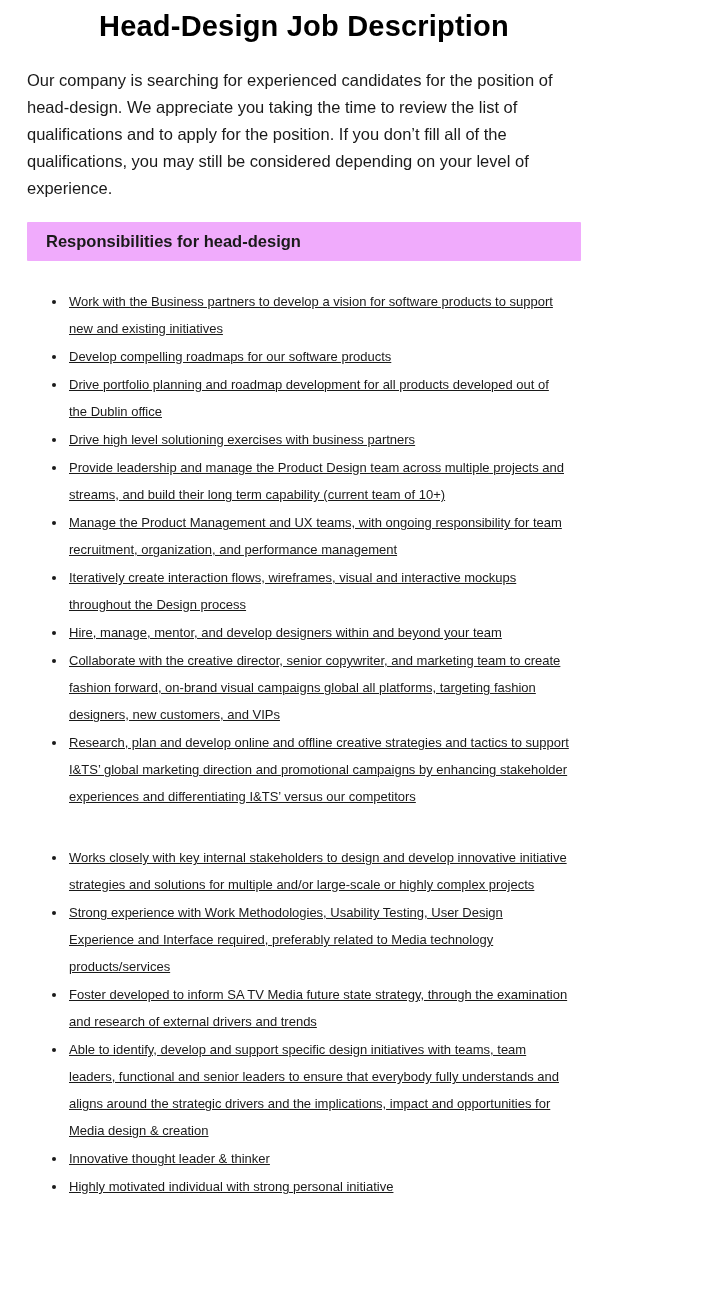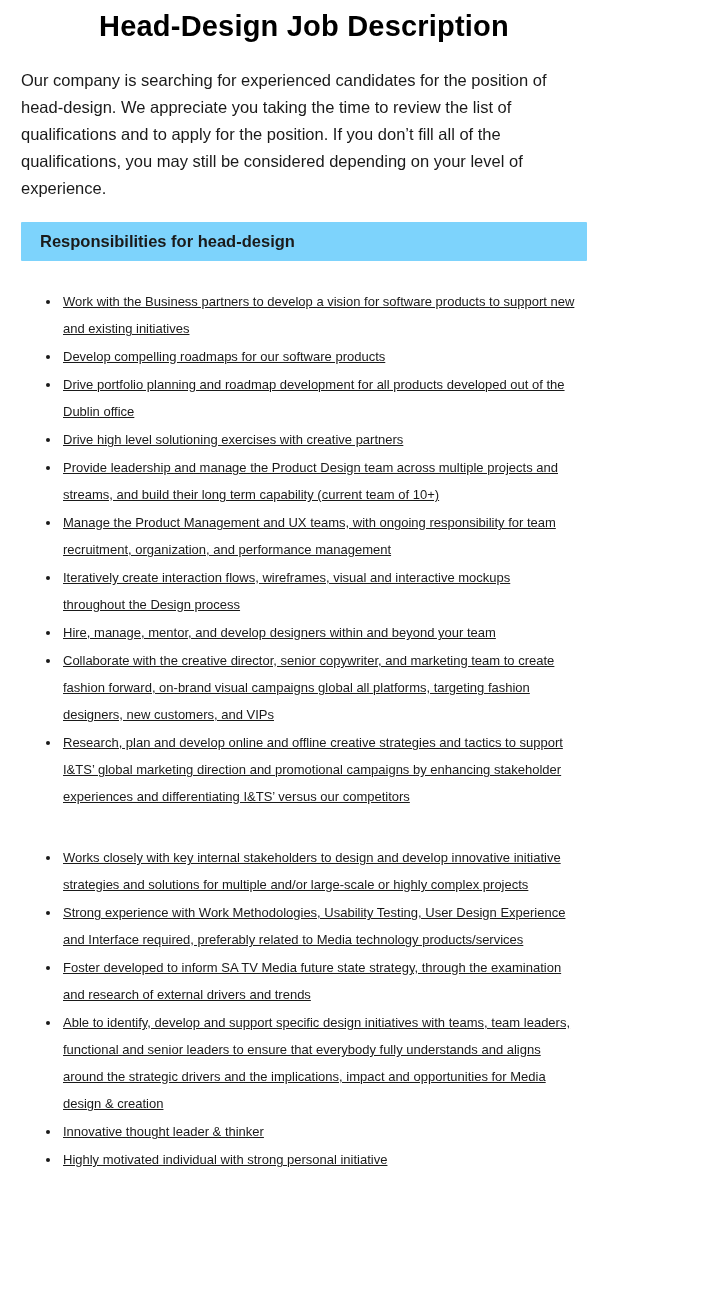--- a/index.html
+++ b/index.html
@@ -8,41 +8,41 @@
     background: #ffffff;
   }
   body {
     width: 720px;
     min-height: 1300px;
     font-family: "Liberation Sans", sans-serif;
     color: #1a1a1a;
     -webkit-font-smoothing: antialiased;
   }
   .page {
-    padding: 0 21px;
+    padding: 0 27px;
     box-sizing: border-box;
     width: 608px;
     overflow: hidden;
     height: 1300px;
   }
   h1.doc-title {
     text-align: center;
     font-size: 29px;
     font-weight: 700;
     margin: 10px 0 24px 0;
     color: #000000;
     letter-spacing: 0.2px;
   }
   p.intro {
     font-size: 16.5px;
     line-height: 27px;
     margin: 0 12px 20px 0;
   }
   .section-header {
-    background: #7dd3fc;
+    background: #f0abfc;
     font-weight: 700;
     font-size: 16.5px;
     padding: 10px 19px;
     margin: 0;
     border-radius: 1px;
   }
   ul.bullet-list {
     margin: 27px 0 34px 0;
     padding-left: 40px;
     list-style-type: disc;
@@ -63,21 +63,21 @@
   <h1 class="doc-title">Head-Design Job Description</h1>
 
   <p class="intro">Our company is searching for experienced candidates for the position of head-design. We appreciate you taking the time to review the list of qualifications and to apply for the position. If you don’t fill all of the qualifications, you may still be considered depending on your level of experience.</p>
 
   <section>
     <div class="section-header">Responsibilities for head-design</div>
     <ul class="bullet-list">
       <li>Work with the Business partners to develop a vision for software products to support new and existing initiatives</li>
       <li>Develop compelling roadmaps for our software products</li>
       <li>Drive portfolio planning and roadmap development for all products developed out of the Dublin office</li>
-      <li>Drive high level solutioning exercises with creative partners</li>
+      <li>Drive high level solutioning exercises with business partners</li>
       <li>Provide leadership and manage the Product Design team across multiple projects and streams, and build their long term capability (current team of 10+)</li>
       <li>Manage the Product Management and UX teams, with ongoing responsibility for team recruitment, organization, and performance management</li>
       <li>Iteratively create interaction flows, wireframes, visual and interactive mockups throughout the Design process</li>
       <li>Hire, manage, mentor, and develop designers within and beyond your team</li>
       <li>Collaborate with the creative director, senior copywriter, and marketing team to create fashion forward, on-brand visual campaigns global all platforms, targeting fashion designers, new customers, and VIPs</li>
       <li>Research, plan and develop online and offline creative strategies and tactics to support I&amp;TS’ global marketing direction and promotional campaigns by enhancing stakeholder experiences and differentiating I&amp;TS’ versus our competitors</li>
     </ul>
   </section>
 
   <section>

